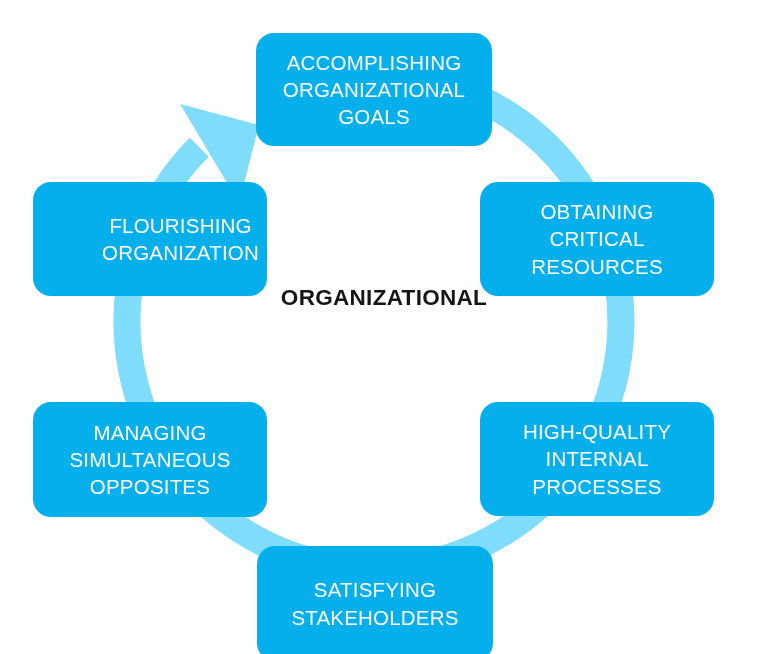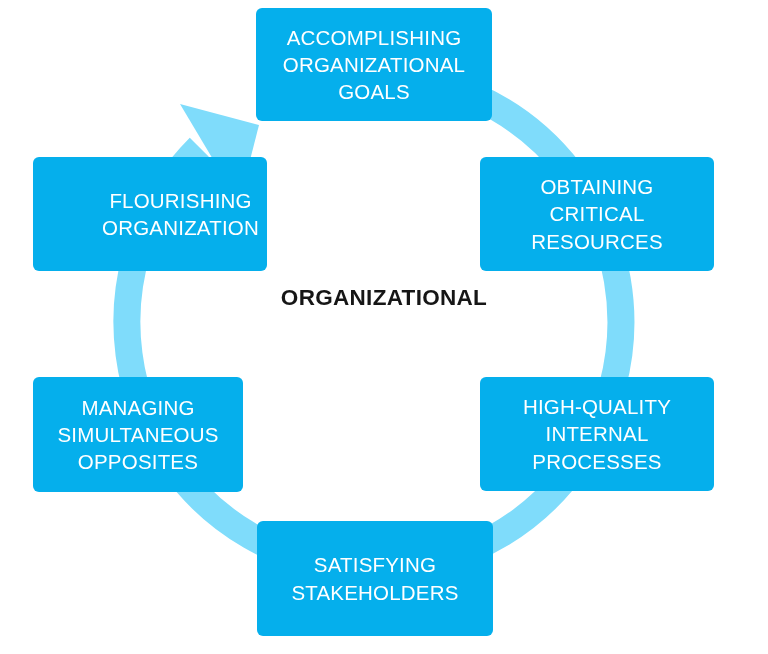--- a/index.html
+++ b/index.html
@@ -20,27 +20,28 @@
   #cycle-ring-svg {
     position: absolute;
     left: 0;
     top: 0;
     width: 768px;
     height: 654px;
   }
   .node-box {
     position: absolute;
     background: #05AFEC;
-    border-radius: 6px;
+    border-radius: 18px;
     display: flex;
     align-items: center;
     justify-content: center;
     text-align: center;
     box-sizing: border-box;
     z-index: 5;
+    margin-top: 25px;
   }
   .node-label {
     color: #ffffff;
     font-family: "Liberation Sans", sans-serif;
     font-size: 20.5px;
     line-height: 1.33;
     letter-spacing: 0.2px;
     white-space: pre-line;
     padding: 0 8px;
   }
@@ -64,21 +65,21 @@
   }
   #node-bottom {
     left: 257px;
     top: 521px;
     width: 236px;
     height: 115px;
   }
   #node-left-lower {
     left: 33px;
     top: 377px;
-    width: 210px;
+    width: 234px;
     height: 115px;
   }
   #node-left-upper {
     left: 33px;
     top: 157px;
     width: 234px;
     height: 114px;
     justify-content: flex-end;
   }
   #center-title {

